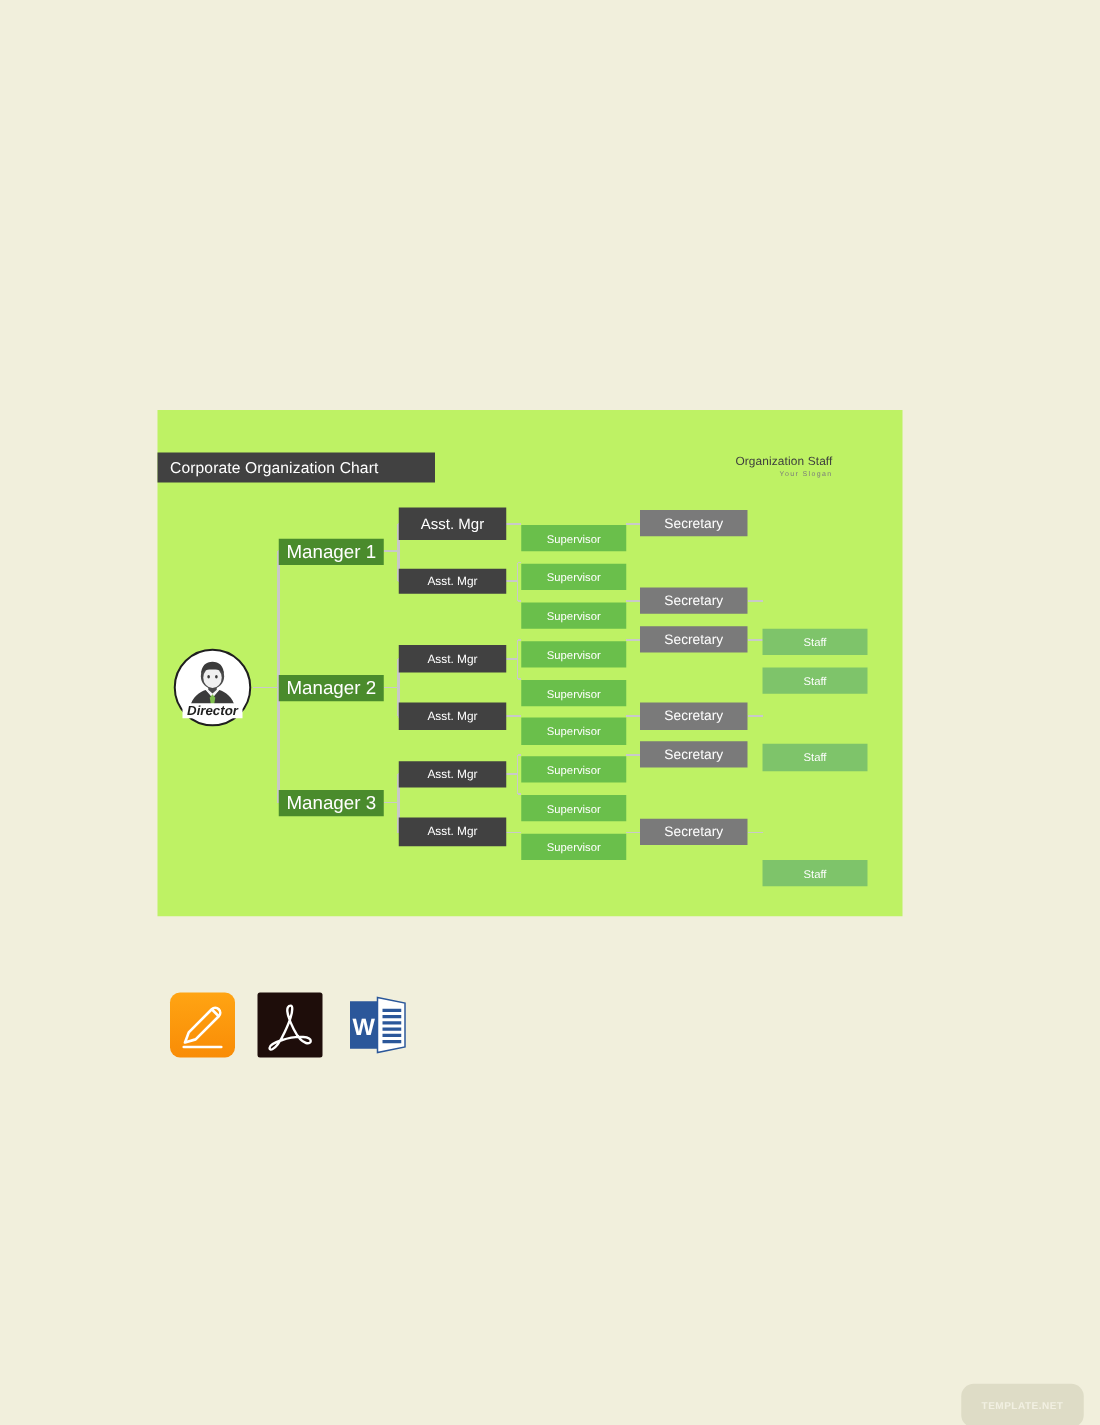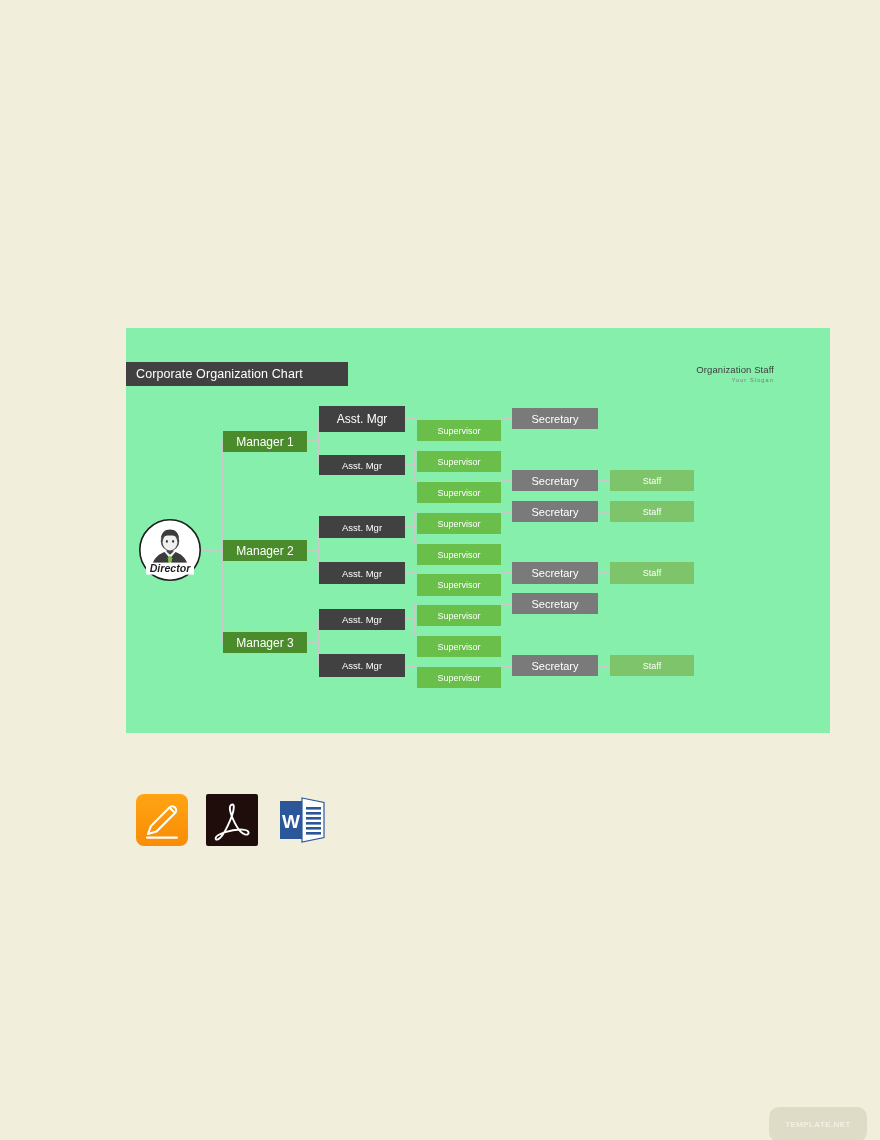--- a/index.html
+++ b/index.html
@@ -3,22 +3,22 @@
 <meta charset="utf-8">
 <style>
   html,body{margin:0;padding:0;}
   body{
     width:880px;height:1140px;
     background:#f1efdc;
     font-family:"Liberation Sans", sans-serif;
     position:relative;overflow:hidden;
   }
   #card{
-    position:absolute;left:126px;top:328px;width:704px;height:405px;
-    background:#86efac;
+    position:absolute;left:126px;top:328px;width:596px;height:405px;
+    background:#bef264;
   }
   
   #title-bar{
     position:absolute;left:0px;top:34px;width:222px;height:24px;
     background:#414141;display:flex;align-items:center;
   }
   #title-bar .t{
     color:#ffffff;font-size:12.5px;padding-left:10px;letter-spacing:.1px;
     white-space:nowrap;
   }
@@ -34,26 +34,26 @@
   }
   
   #chart{position:absolute;left:0;top:0;width:628px;height:405px;}
   svg.lines{position:absolute;left:0;top:0;width:628px;height:405px;
             pointer-events:none;}
   .node{
     position:absolute;box-sizing:border-box;
     display:flex;align-items:center;justify-content:center;
     color:#ffffff;white-space:nowrap;
   }
-  .n-manager{background:#4a8b2c;font-size:12px;}
+  .n-manager{background:#4a8b2c;font-size:15px;}
   .n-asst{background:#414141;font-size:9.5px;}
   .n-asst-lg{background:#414141;font-size:12px;}
   .n-sup{background:#6abf4b;font-size:9px;margin-top:12px;}
   .n-sec{background:#7a7a7a;font-size:11px;}
-  .n-staff{background:#7ec46a;font-size:9px;}
+  .n-staff{background:#7ec46a;font-size:9px;margin-top:33px;}
   
   #director{
     position:absolute;left:138px;top:518px;width:64px;height:64px;font-style:italic;
   }
   
   #formats{position:absolute;left:136px;top:794px;display:flex;gap:18px;}
   .fmt{width:52px;height:52px;border-radius:8px;position:relative;
        display:flex;align-items:center;justify-content:center;}
   .fmt-pages{background:linear-gradient(#ffa413,#f98c06);}
   .fmt-pdf{background:#1e0d0a;border-radius:2px;}

